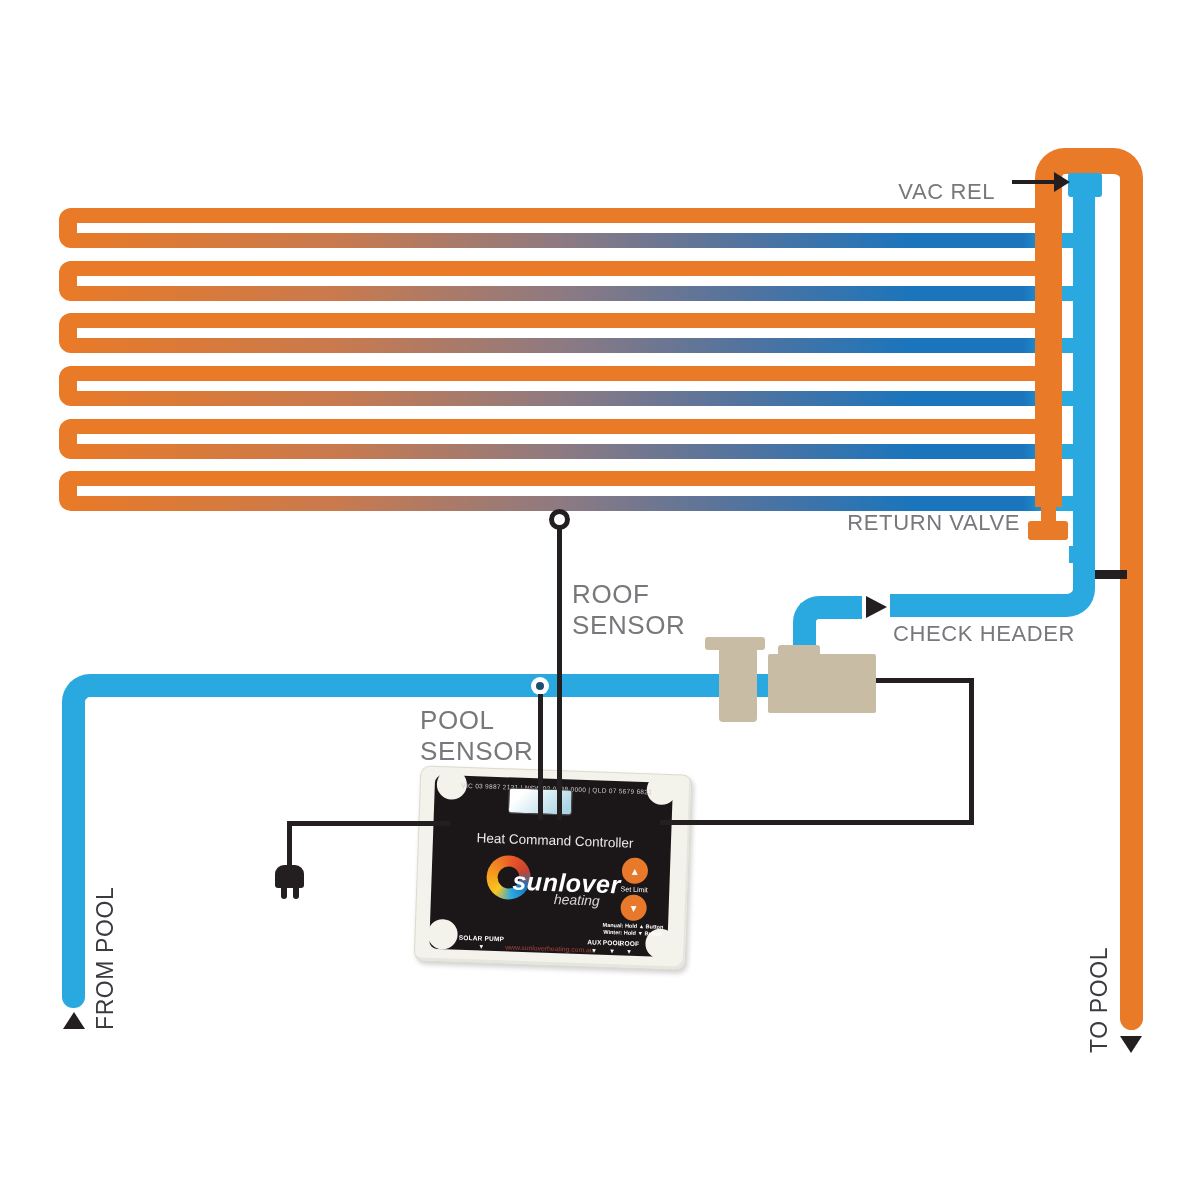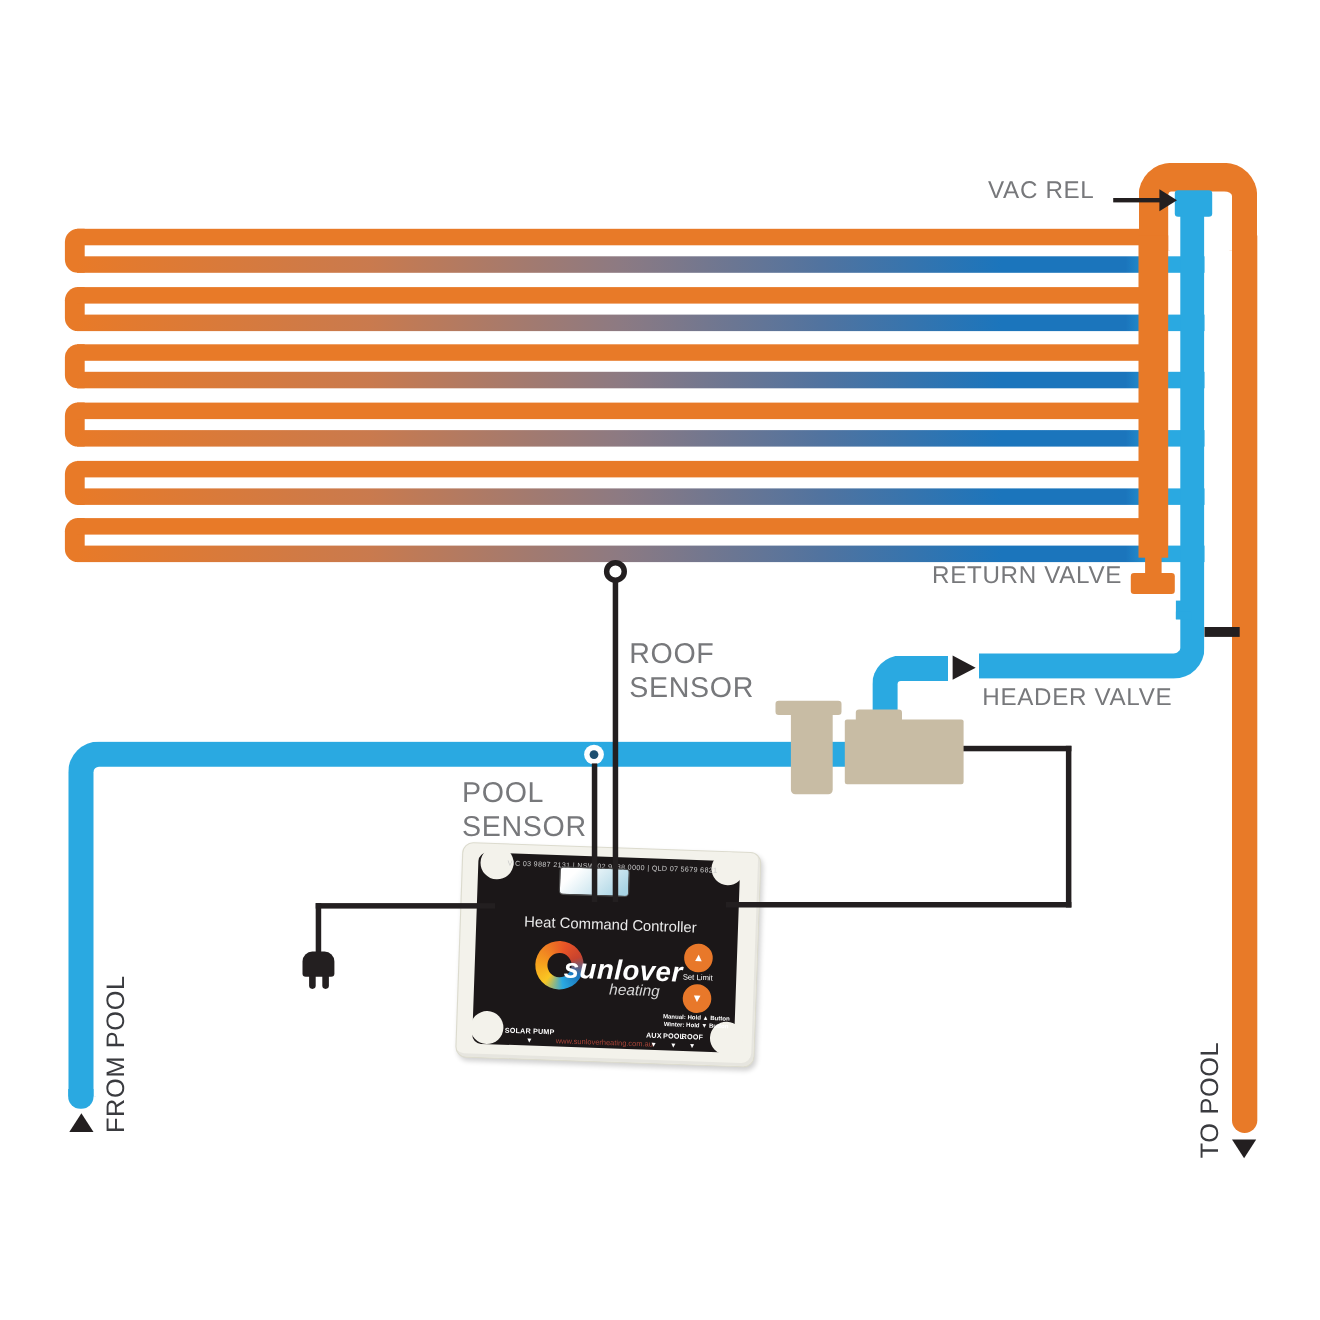--- a/index.html
+++ b/index.html
@@ -84,27 +84,27 @@
 <div class="abs" style="left:866px;top:596px;width:0;height:0;border-top:11px solid transparent;border-bottom:11px solid transparent;border-left:21px solid var(--wire);"></div>
 <div class="abs pumpc" style="left:705px;top:637px;width:60px;height:13px;border-radius:3px;"></div>
 <div class="abs pumpc" style="left:719px;top:649px;width:38px;height:73px;border-radius:0 0 4px 4px;"></div>
 <div class="abs pumpc" style="left:778px;top:645px;width:42px;height:12px;border-radius:3px 3px 0 0;"></div>
 <div class="abs pumpc" style="left:768px;top:654px;width:108px;height:59px;border-radius:2px;"></div>
 
 <div class="abs" style="left:549px;top:509px;width:21px;height:21px;border-radius:50%;border:5px solid var(--wire);background:#fff;"></div>
 <div class="abs" style="left:531px;top:677px;width:18px;height:18px;border-radius:50%;background:#fff;"></div>
 <div class="abs" style="left:536px;top:682px;width:8px;height:8px;border-radius:50%;background:#1d4f70;"></div>
 
-<div class="lbl" style="left:850px;top:160px;width:145px;text-align:right;">VAC REL</div>
+<div class="lbl" style="left:850px;top:179px;width:145px;text-align:right;">VAC REL</div>
 <div class="abs wire" style="left:1012px;top:180px;width:46px;height:4px;"></div>
 <div class="abs" style="left:1054px;top:172px;width:0;height:0;border-top:10px solid transparent;border-bottom:10px solid transparent;border-left:16px solid var(--wire);"></div>
 
 <div class="lbl" style="left:790px;top:510px;width:230px;text-align:right;">RETURN VALVE</div>
 
-<div class="lbl" style="left:893px;top:621px;">HEADER VALVE</div>
+<div class="lbl" style="left:893px;top:621px;">CHECK HEADER</div>
 
 <div class="lbl lbl-lg" style="left:572px;top:579px;">
   <div>ROOF</div>
   <div>SENSOR</div>
 </div>
 
 <div class="lbl lbl-lg" style="left:420px;top:705px;">
   <div>POOL</div>
   <div>SENSOR</div>
 </div>

